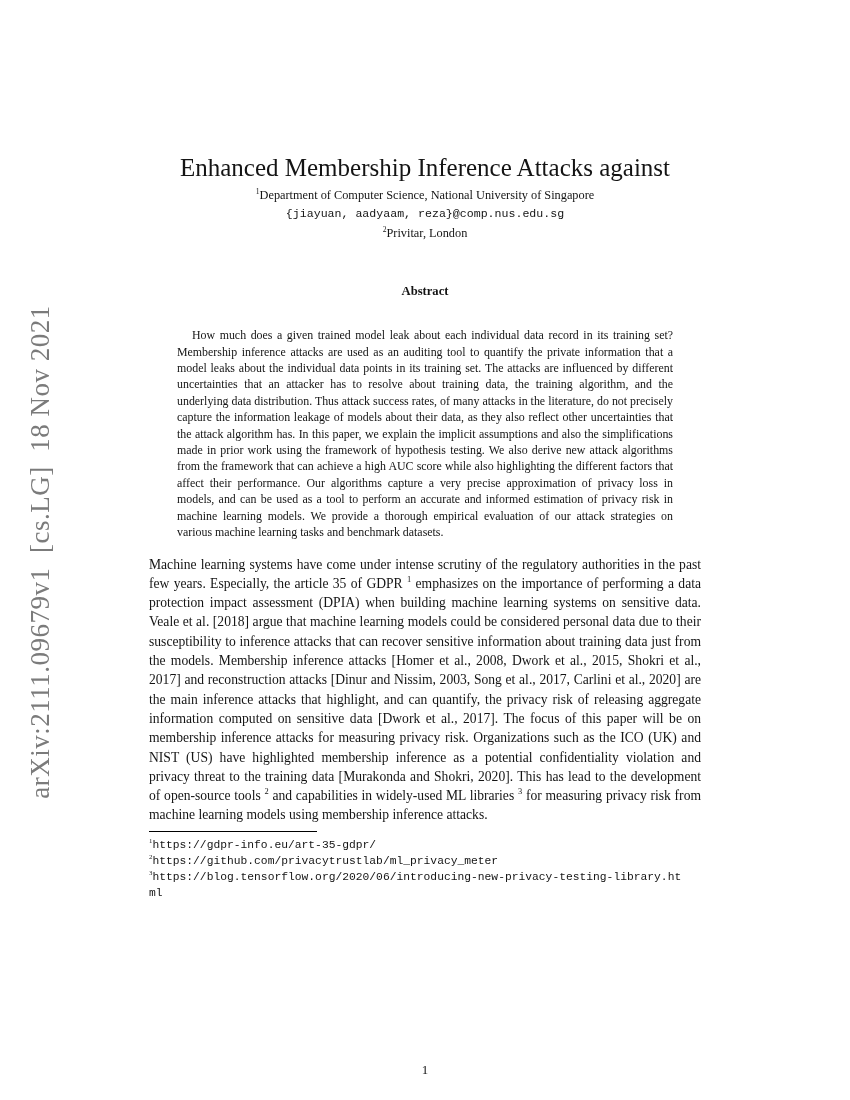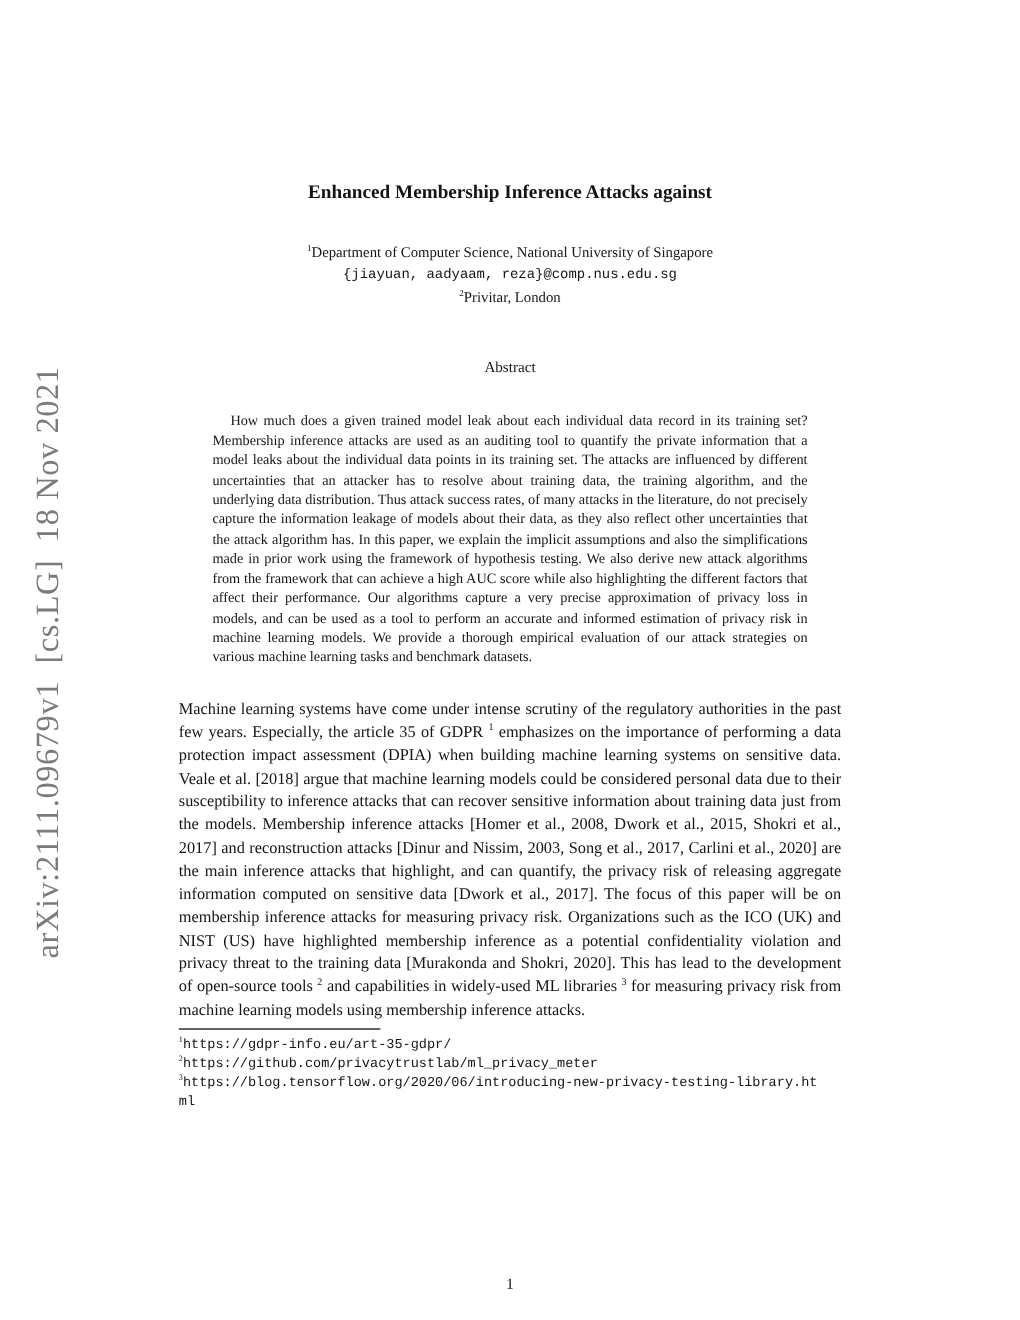--- a/index.html
+++ b/index.html
@@ -25,72 +25,72 @@
     color: #7b7b7b;
     letter-spacing: 0.5px;
   }
   .content {
     width: 552px;
     margin: 0 auto;
     padding-top: 150px;
   }
   .title {
     text-align: center;
-    font-size: 16px;
-    font-weight: bold;
+    font-size: 25px;
+    font-weight: normal;
     line-height: 1.42;
   }
   .authors {
     text-align: center;
     margin-top: 16px;
     font-size: 14.5px;
   }
   .authors sup, .affil sup, .body-par sup, .footnote sup {
     font-size: 0.62em;
     vertical-align: super;
     line-height: 0;
   }
   .affils {
-    margin-top: 28px;
+    margin-top: 0;
     text-align: center;
   }
   .affil {
     font-size: 12.3px;
     line-height: 1.62;
   }
   .mono {
     font-family: Liberation Mono, monospace;
     font-size: 11.6px;
     letter-spacing: 0;
   }
   .abstract {
     width: 496px;
     margin: 40px auto 0 auto;
   }
   .abstract-heading {
     text-align: center;
-    font-weight: normal;
+    font-weight: bold;
     font-size: 12.6px;
     margin-bottom: 9px;
   }
   .abstract-text {
     font-size: 11.9px;
     line-height: 1.38;
     text-align: justify;
     text-indent: 15px;
     margin-top: 28px;
   }
   .section-heading {
     margin-top: 27px;
     font-size: 17.5px;
     font-weight: bold;
   }
   .sec-num { margin-right: 18px; }
   .body-par {
-    margin-top: 25px;
+    margin-top: 14px;
     font-size: 13.6px;
     line-height: 1.42;
     text-align: justify;
   }
   .body-par.indent { text-indent: 17px; margin-top: 0; }
   .footnotes {
     margin-top: 6px;
     width: 534px;
   }
   .footnote-rule {

